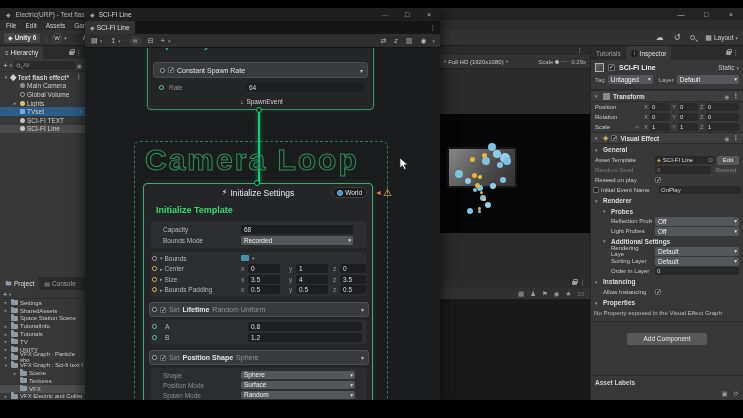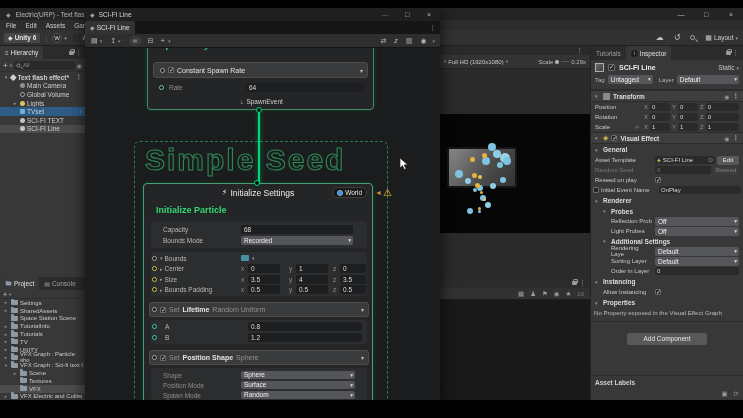--- a/index.html
+++ b/index.html
@@ -579,33 +579,33 @@
         <div class="nrow" style="position:absolute;left:0;top:58px;width:227px;height:12px;justify-content:center;gap:3px;color:#cfcfcf">
           <span>↓</span>
           <span>SpawnEvent</span>
         </div>
       </div>
       <span class="gport" style="left:171px;top:59px"></span>
 
       <div class="edge" style="left:173px;top:64px;height:74px"></div>
 
       <div class="group" style="left:49px;top:93px;width:254px;height:262px">
-        <div class="grouplabel" style="position:absolute;left:10px;top:1px">Simple Seed</div>
+        <div class="grouplabel" style="position:absolute;left:10px;top:1px">Camera Loop</div>
       </div>
 
       <div class="node" style="left:58px;top:135px;width:230px;height:220px;border-color:#49a173">
         <div class="nrow" style="height:17px;justify-content:center;gap:3px;color:#ececec;font-size:8px">
           <span style="color:#f0f0f0">⚡</span>
           <span style="font-size:8.5px">Initialize Settings</span>
           <span class="worldbadge">
             <span class="globe"></span>
             <span>World</span>
           </span>
         </div>
-        <div class="t" style="left:12px;top:21px;font-size:9px;font-weight:bold;color:#35d873">Initialize Particle</div>
+        <div class="t" style="left:12px;top:21px;font-size:9px;font-weight:bold;color:#35d873">Initialize Template</div>
 
         <div class="nbox" style="position:absolute;left:7px;top:37px;width:216px;height:27px;padding:2px 0">
           <div class="nrow" style="height:12px">
             <span style="margin-left:12px;width:78px">Capacity</span>
             <span class="vfield" style="width:112px">68</span>
           </div>
           <div class="nrow" style="height:11px">
             <span style="margin-left:12px;width:78px">Bounds Mode</span>
             <span class="dd" style="width:112px">Recorded</span>
           </div>

